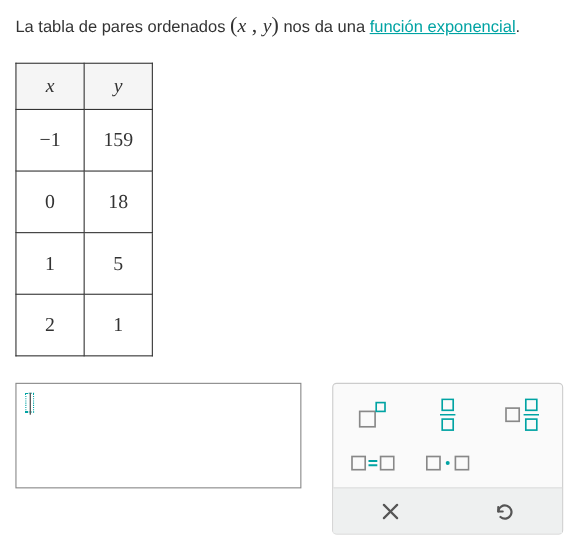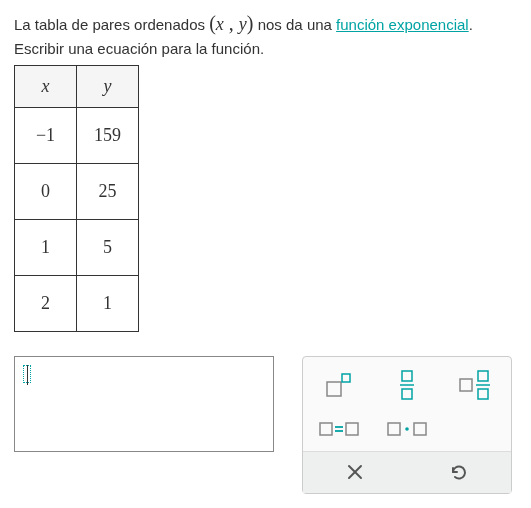--- a/index.html
+++ b/index.html
@@ -7,21 +7,21 @@
     margin: 0;
     padding: 8px 14px;
     font-family: Arial, Helvetica, sans-serif;
     font-size: 15px;
     color: #333;
     width: 531px;
     background: #fff;
   }
   .prompt {
     line-height: 1.5;
-    margin-bottom: 4px;
+    margin-bottom: 19px;
   }
   .math-var {
     font-family: "Times New Roman", Georgia, serif;
     font-style: italic;
     font-size: 18px;
   }
   .math-paren {
     font-family: "Times New Roman", Georgia, serif;
     font-size: 20px;
   }
@@ -110,38 +110,37 @@
   svg { display: block; }
 </style>
 </head>
 <body>
 
 <div class="prompt">
   <span>La tabla de pares ordenados </span>
   <span class="math-paren">(</span><span class="math-var">x</span><span class="math-paren"> , </span><span class="math-var">y</span><span class="math-paren">)</span>
   <span> nos da una </span><span class="link">función exponencial</span><span>.</span>
   <br>
-  <span>Escribir una ecuación para la función.</span>
 </div>
 
 <table class="data">
   <thead>
     <tr>
       <th>x</th>
       <th>y</th>
     </tr>
   </thead>
   <tbody>
     <tr>
       <td>−1</td>
       <td>159</td>
     </tr>
     <tr>
       <td>0</td>
-      <td>25</td>
+      <td>18</td>
     </tr>
     <tr>
       <td>1</td>
       <td>5</td>
     </tr>
     <tr>
       <td>2</td>
       <td>1</td>
     </tr>
   </tbody>

